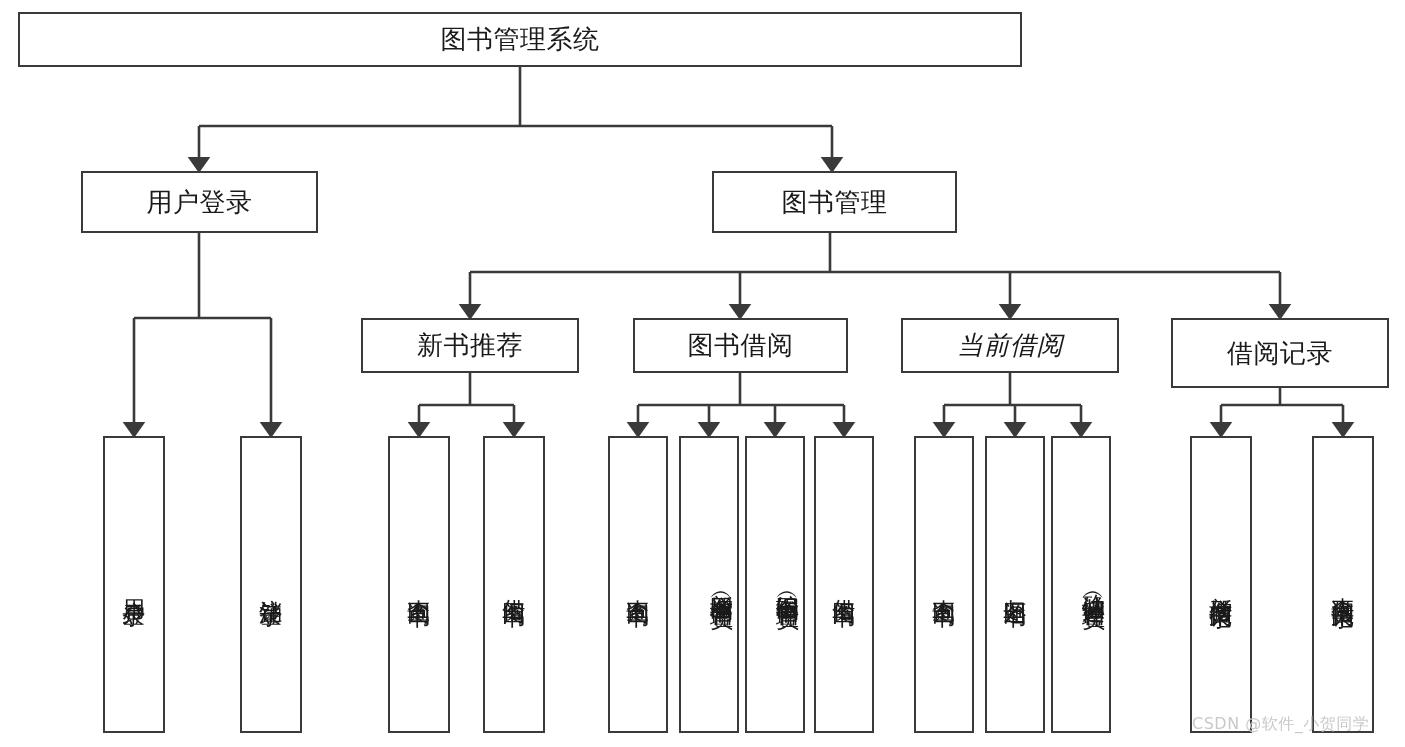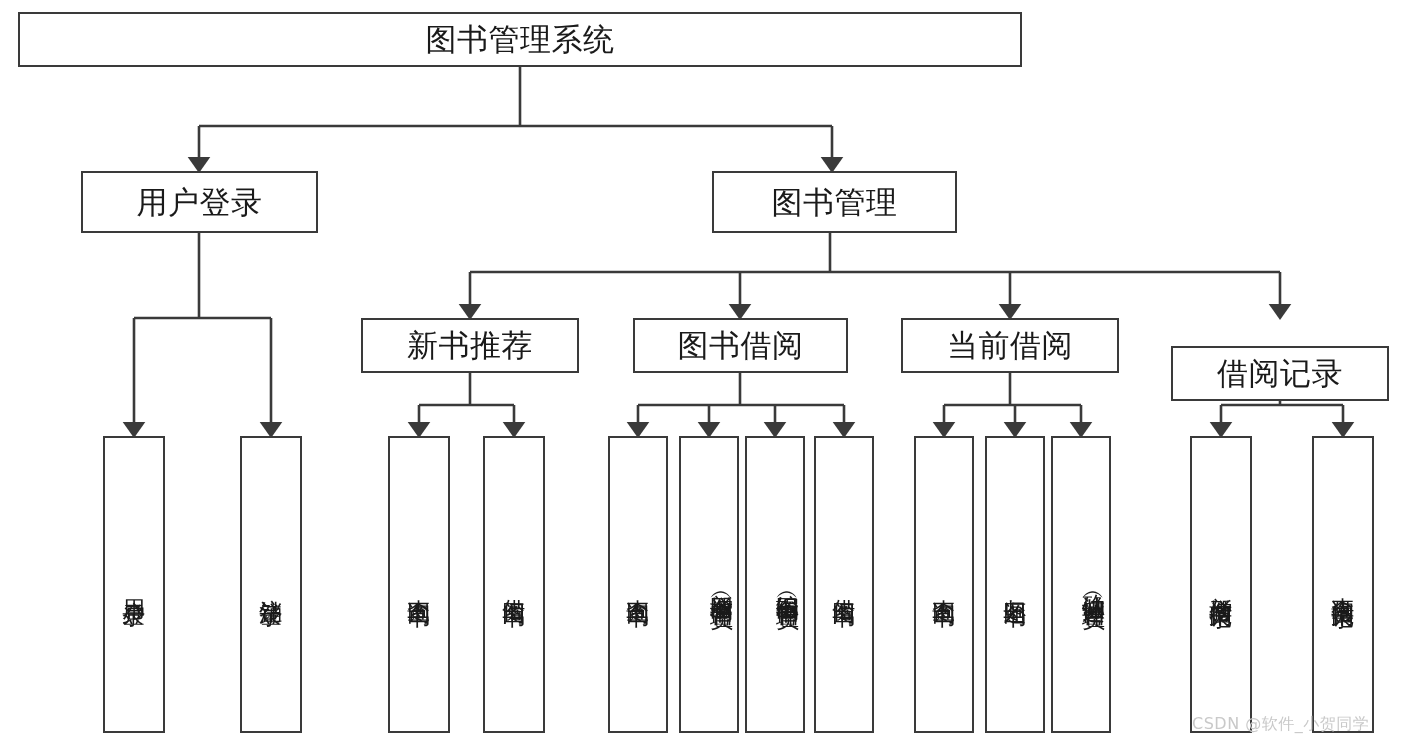--- a/index.html
+++ b/index.html
@@ -29,21 +29,21 @@
     position: absolute;
     box-sizing: border-box;
     border: 2.5px solid #3a3a3a;
     background: #ffffff;
     display: flex;
     align-items: center;
     justify-content: center;
     color: #1a1a1a;
   }
   .node.horiz {
-    font-size: 31px;
+    font-size: 26px;
     letter-spacing: 0.5px;
     line-height: 1.1;
   }
   .node.vert {
     writing-mode: vertical-rl;
     text-orientation: upright;
     font-size: 23px;
     line-height: 1.32;
     letter-spacing: 2px;
     padding-top: 4px;
@@ -119,22 +119,22 @@
     </g>
   </svg>
 
   <div class="node horiz" style="left:18px; top:12px; width:1004px; height:55px;">图书管理系统</div>
 
   <div class="node horiz" style="left:81px; top:171px; width:237px; height:62px;">用户登录</div>
   <div class="node horiz" style="left:712px; top:171px; width:245px; height:62px;">图书管理</div>
 
   <div class="node horiz" style="left:633px; top:318px; width:215px; height:55px;">图书借阅</div>
   <div class="node horiz" style="left:361px; top:318px; width:218px; height:55px;">新书推荐</div>
-  <div class="node horiz" style="left:901px; top:318px; width:218px; height:55px;">当前借阅</div>
-  <div class="node horiz" style="left:1171px; top:318px; width:218px; height:55px;margin-top:28px;">借阅记录</div>
+  <div class="node horiz" style="left:901px; top:318px; width:218px; height:55px;font-style:italic;">当前借阅</div>
+  <div class="node horiz" style="left:1171px; top:318px; width:218px; height:70px;">借阅记录</div>
 
   <div class="node vert" style="left:103px; top:436px; width:62px; height:297px;">用户登录</div>
   <div class="node vert" style="left:240px; top:436px; width:62px; height:297px;">注销登录</div>
 
   <div class="node vert" style="left:388px; top:436px; width:62px; height:297px;">查询图书</div>
   <div class="node vert" style="left:483px; top:436px; width:62px; height:297px;">借阅图书</div>
 
   <div class="node vert" style="left:608px; top:436px; width:60px; height:297px;">查询图书</div>
   <div class="node vert toptext" style="left:679px; top:436px; width:60px; height:297px;">新增图书（管理员）</div>
   <div class="node vert toptext" style="left:745px; top:436px; width:60px; height:297px;">编辑图书（管理员）</div>

